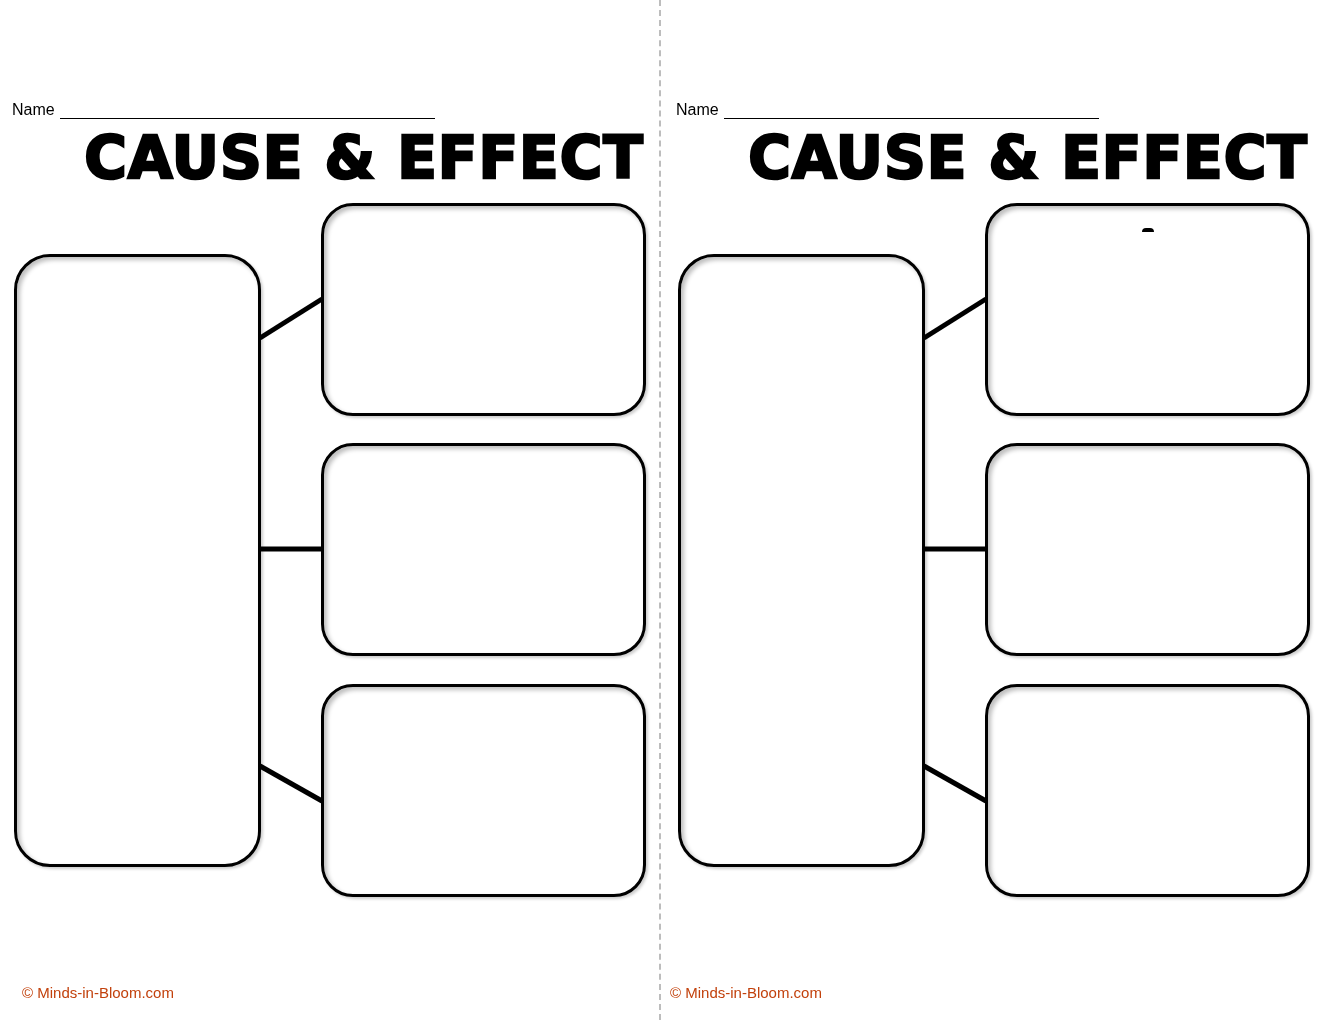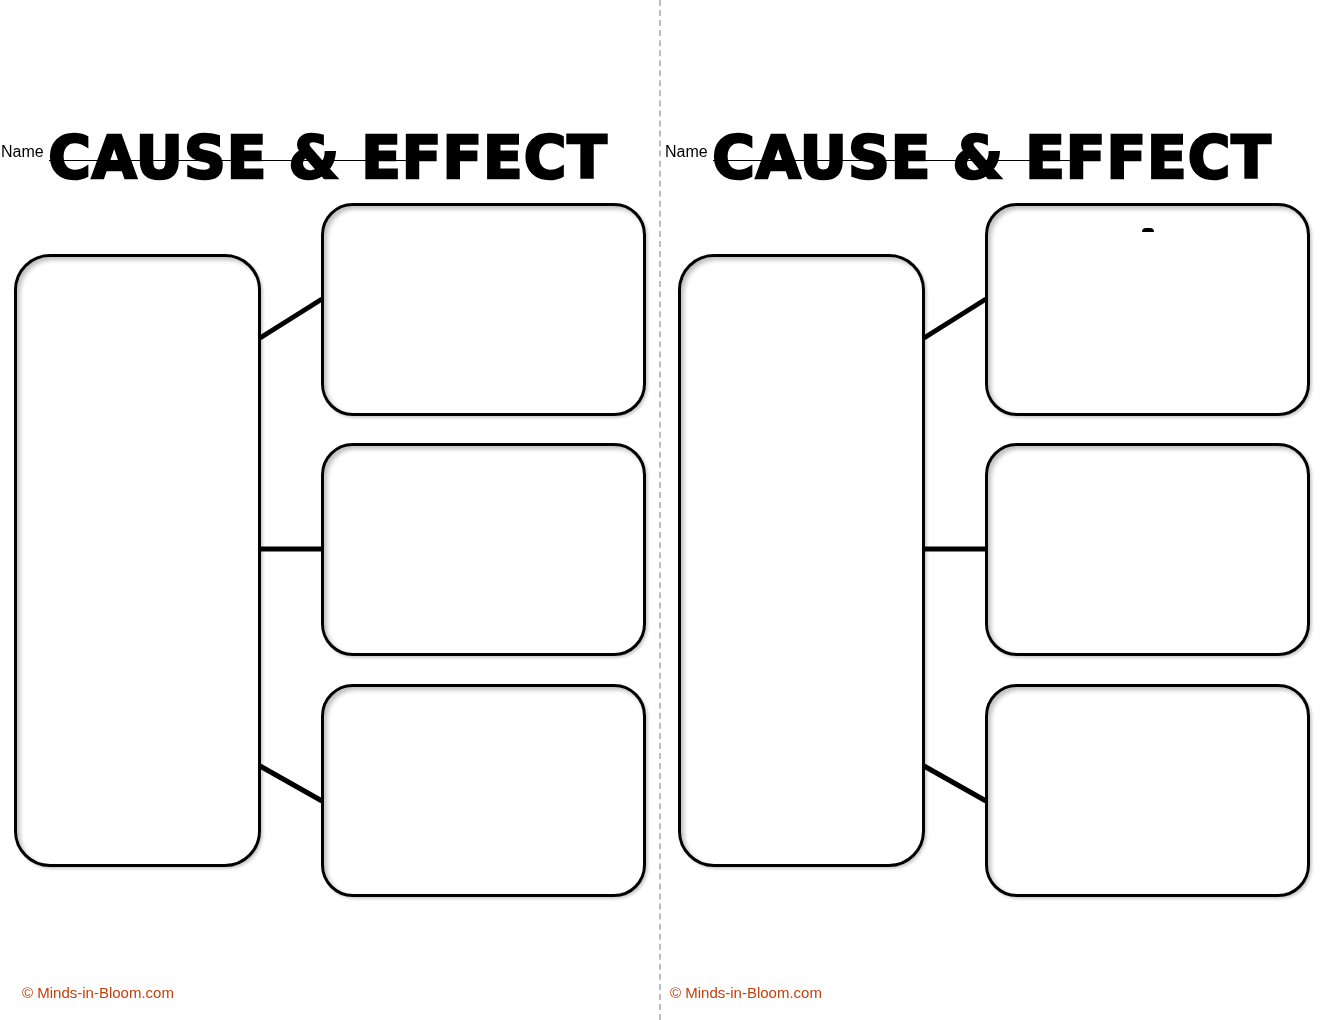--- a/index.html
+++ b/index.html
@@ -1,21 +1,21 @@
 <!DOCTYPE html>
 <html><head>
 <meta charset="utf-8">
 <style>
   html, body { margin:0; padding:0; background:#ffffff; }
   body { width:1320px; height:1020px; position:relative; overflow:hidden; font-family:"Liberation Sans", sans-serif; color:#000; }
   .divider { position:absolute; left:659px; top:0; width:0; height:1020px; border-left:2px dashed #bdbdbd; }
   .page { position:absolute; top:0; width:660px; height:1020px; }
-  .name-row { position:absolute; left:1px; top:100px; font-size:16px; display:flex; align-items:flex-end;margin-top:42px; }
+  .name-row { position:absolute; left:12px; top:100px; font-size:16px; display:flex; align-items:flex-end; }
   .name-line { display:inline-block; width:375px; border-bottom:1px solid #000; height:18px; margin-left:5px; }
-  .title { position:absolute; left:0; width:656px; top:118px; text-align:center; font-family:"DejaVu Sans", sans-serif; font-weight:900; font-size:58px; letter-spacing:1px; transform:scaleY(1.0); -webkit-text-stroke:2.5px #000; line-height:80px; }
+  .title { position:absolute; left:0; width:656px; top:118px; text-align:center; font-family:"DejaVu Sans", sans-serif; font-weight:900; font-size:58px; letter-spacing:1px; transform:scaleY(1.0); -webkit-text-stroke:2.5px #000; line-height:80px;padding-left:36px; }
   .box { position:absolute; border:3px solid #000; background:#fff; box-sizing:border-box; box-shadow: inset 3px 3px 4px rgba(0,0,0,0.25), 2px 2px 3px rgba(0,0,0,0.2); }
   .cause { left:14px; top:254px; width:247px; height:613px; border-radius:36px; }
   .effect { left:321px; width:325px; height:213px; border-radius:32px; }
   .e1 { top:203px; } .e2 { top:443px; } .e3 { top:684px; }
   svg.conn { position:absolute; left:0; top:0; width:660px; height:1020px; pointer-events:none; }
   .footer { position:absolute; left:22px; top:984px; font-size:15px; color:#c2410c; }
   .mark { position:absolute; left:1142px; top:228px; width:12px; height:4px; background:#000; border-radius:6px 6px 0 0; }
 </style>
 </head>
 <body>

